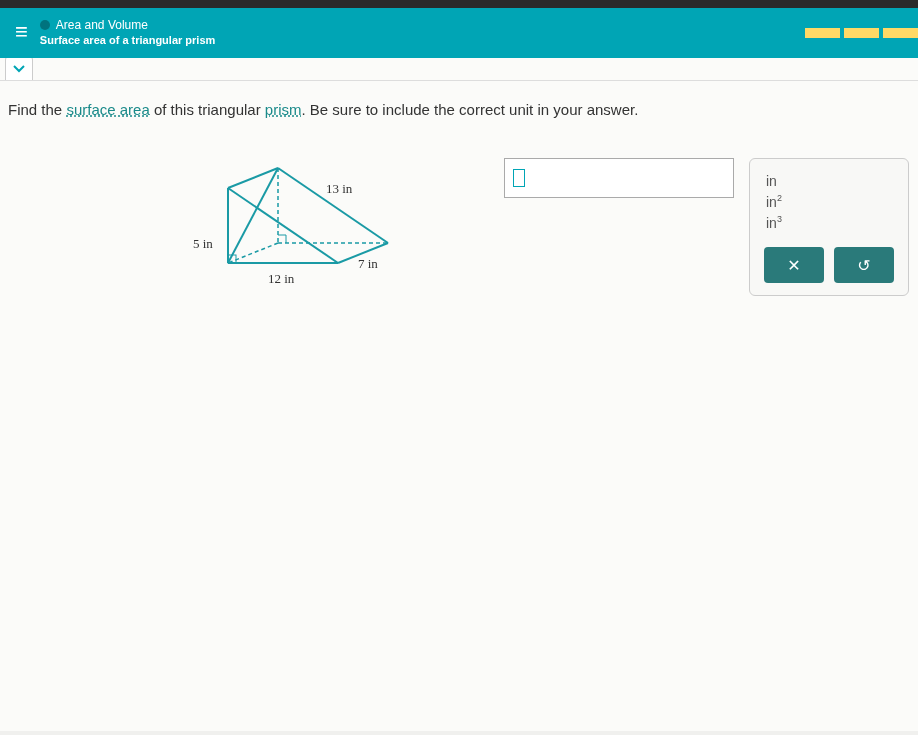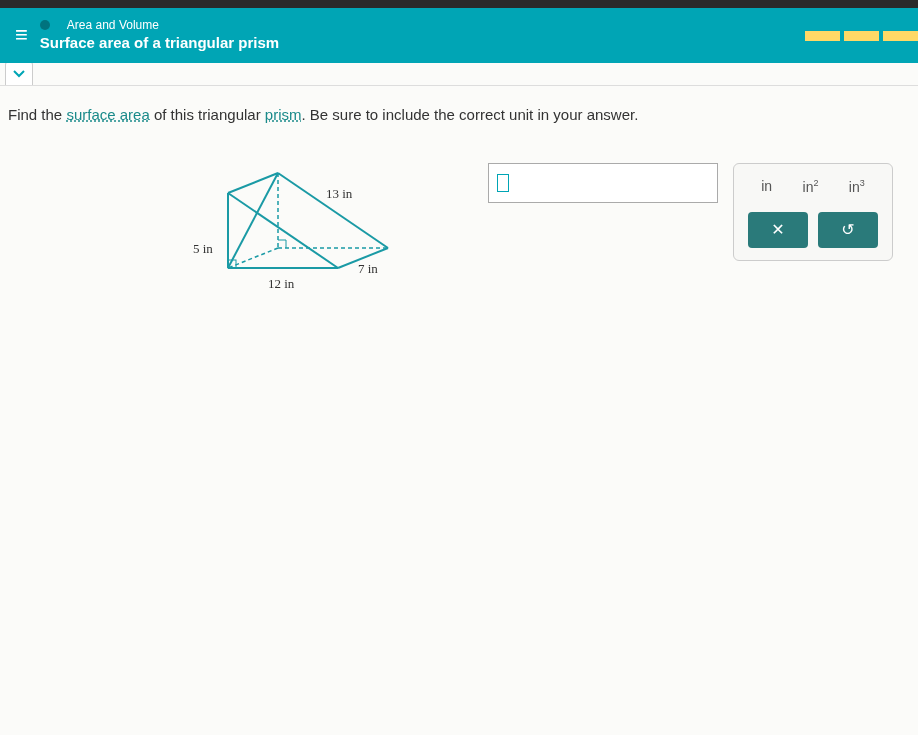--- a/index.html
+++ b/index.html
@@ -34,32 +34,32 @@
       line-height: 1;
     }
     .header-text {
       flex: 1;
     }
     .category {
       color: white;
       font-size: 12px;
       display: flex;
       align-items: center;
-      gap: 17px;
+      gap: 6px;
     }
     .bullet {
       width: 10px;
       height: 10px;
       border-radius: 50%;
       background: rgba(0,0,0,0.3);
       display: inline-block;
     }
     .title {
       color: white;
-      font-size: 15px;
+      font-size: 11px;
       font-weight: bold;
       margin-top: 2px;
     }
     .progress-bars {
       display: flex;
       gap: 4px;
       position: absolute;
       right: 0;
       top: 50%;
       transform: translateY(-50%);
@@ -95,21 +95,21 @@
       font-size: 15px;
       margin-bottom: 30px;
     }
     .link {
       color: #1a8a8a;
       text-decoration: underline;
       text-decoration-style: dotted;
     }
     .work-area {
       display: flex;
-      gap: 50px;
+      gap: 66px;
       align-items: flex-start;
     }
     .diagram {
       margin-left: 150px;
       margin-top: 10px;
     }
     .answer-section {
       display: flex;
       gap: 15px;
       align-items: flex-start;
@@ -133,20 +133,21 @@
       border: 1px solid #ccc;
       background: #f8f8f6;
       border-radius: 6px;
       padding: 12px;
       width: 160px;
     }
     .units-row {
       display: flex;
       justify-content: space-around;
       margin-bottom: 15px;
+      flex-direction: column;
     }
     .unit-btn {
       color: #555;
       font-size: 14px;
       cursor: pointer;
       padding: 2px 4px;
     }
     .unit-btn sup {
       font-size: 9px;
     }

